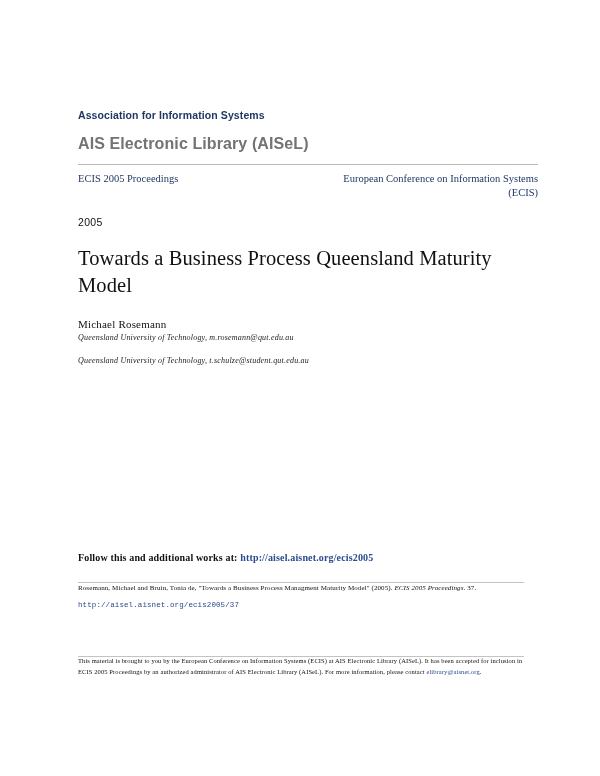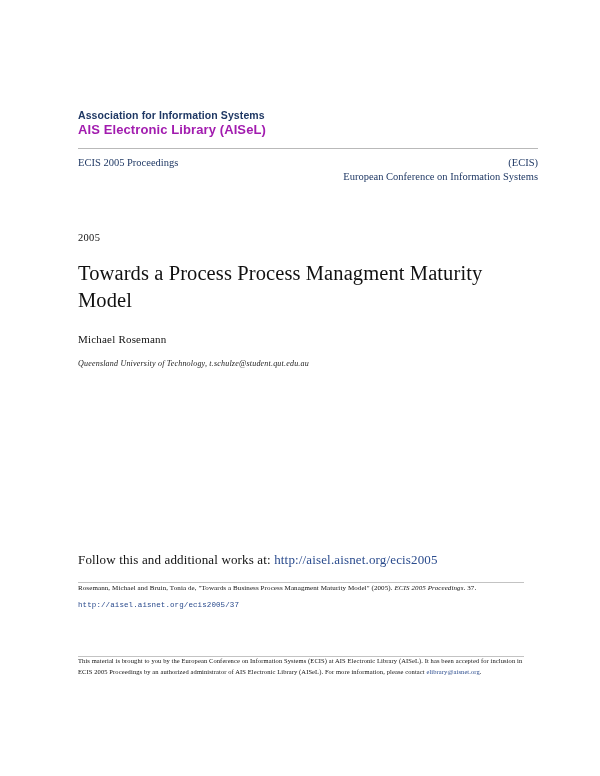--- a/index.html
+++ b/index.html
@@ -31,25 +31,25 @@
   .masthead-assoc {
     font-family: "Liberation Sans", sans-serif;
     font-size: 10.5px;
     font-weight: bold;
     color: #1f3864;
     letter-spacing: 0.1px;
     line-height: 1.35;
   }
   .masthead-title {
     font-family: "Liberation Sans", sans-serif;
-    font-size: 13px;
+    font-size: 16px;
     font-weight: bold;
-    color: #a21caf;
+    color: #737373;
     line-height: 1.3;
-    margin-top: 0;
+    margin-top: 12px;
     letter-spacing: 0.1px;
   }
 
   .masthead-rule {
     border: 0;
     border-top: 1px solid #b9b9b9;
     margin: 9px 0 0 0;
   }
 
   .journal-row {
@@ -69,24 +69,24 @@
     font-family: "Liberation Serif", serif;
     font-size: 10.5px;
     color: #1f3864;
     text-align: right;
     line-height: 1.35;
     max-width: 250px;
   }
 
   
   .year {
-    font-family: Liberation Serif, serif;
-    font-size: 10.5px;
-    color: #111111;
-    margin-top: 48px;
+    font-family: Liberation Sans, sans-serif;
+    font-size: 10.5px;
+    color: #111111;
+    margin-top: 16px;
     letter-spacing: 0.3px;
   }
   .article-title {
     font-family: "Liberation Serif", serif;
     font-size: 20.5px;
     color: #111111;
     line-height: 1.28;
     margin-top: 17px;
     font-weight: normal;
     letter-spacing: 0.1px;
@@ -113,23 +113,24 @@
     letter-spacing: 0.2px;
   }
 
   
   .follow {
     position: absolute;
     left: 78px;
     top: 552px;
     width: 446px;
     font-family: "Liberation Serif", serif;
-    font-size: 13px;
+    font-size: 10px;
     color: #111111;
     letter-spacing: 0.15px;
+    font-weight: bold;
   }
   .follow a {
     color: #2a4b8d;
     text-decoration: none;
   }
   .follow-rule {
     position: absolute;
     left: 78px;
     top: 574px;
     width: 446px;
@@ -203,32 +204,33 @@
 
     <div class="masthead-assoc">Association for Information Systems</div>
 
     <div class="masthead-title">AIS Electronic Library (AISeL)</div>
 
     <hr class="masthead-rule">
 
     <div class="journal-row">
       <div class="journal-left">ECIS 2005 Proceedings</div>
       <div class="journal-right">
+        <div>European Conference on Information Systems</div>
         <div>(ECIS)</div>
-        <div>European Conference on Information Systems</div>
       </div>
     </div>
 
     <div class="year">2005</div>
 
-    <div class="article-title">Towards a Process Process Managment Maturity Model</div>
+    <div class="article-title">Towards a Business Process Queensland Maturity Model</div>
 
     <div class="authors">
       <div class="author">
         <div class="author-name">Michael Rosemann</div>
+        <div class="author-affil">Queensland University of Technology, m.rosemann@qut.edu.au</div>
       </div>
       <div class="author">
         <div class="author-affil">Queensland University of Technology, t.schulze@student.qut.edu.au</div>
       </div>
     </div>
 
   </div>
 
   <div class="follow">
     <span>Follow this and additional works at: </span><a href="#">http://aisel.aisnet.org/ecis2005</a>

